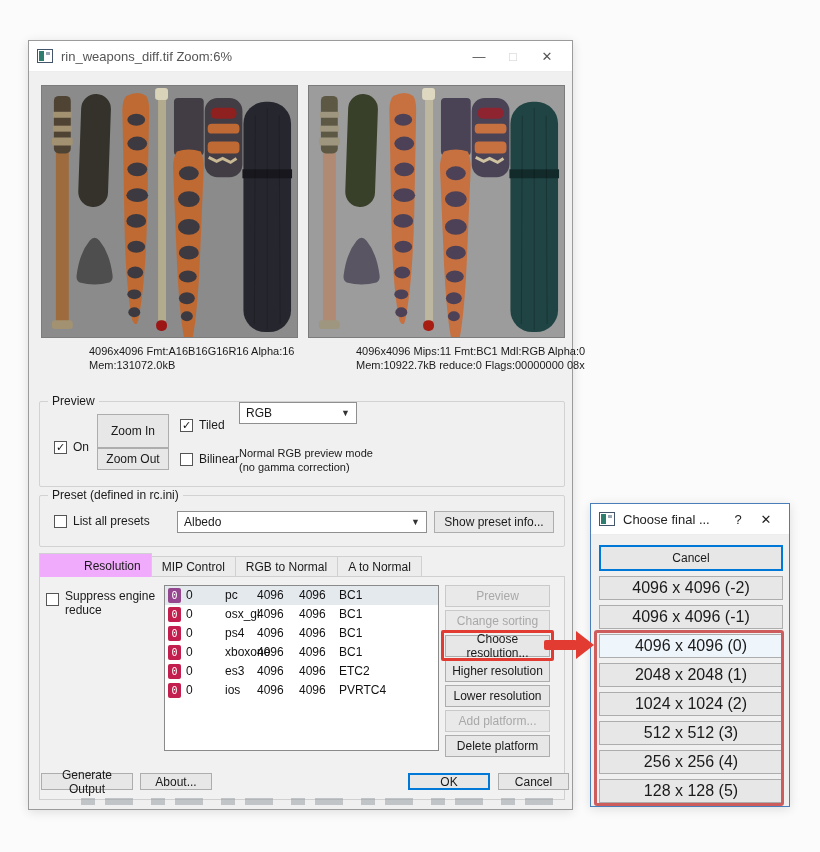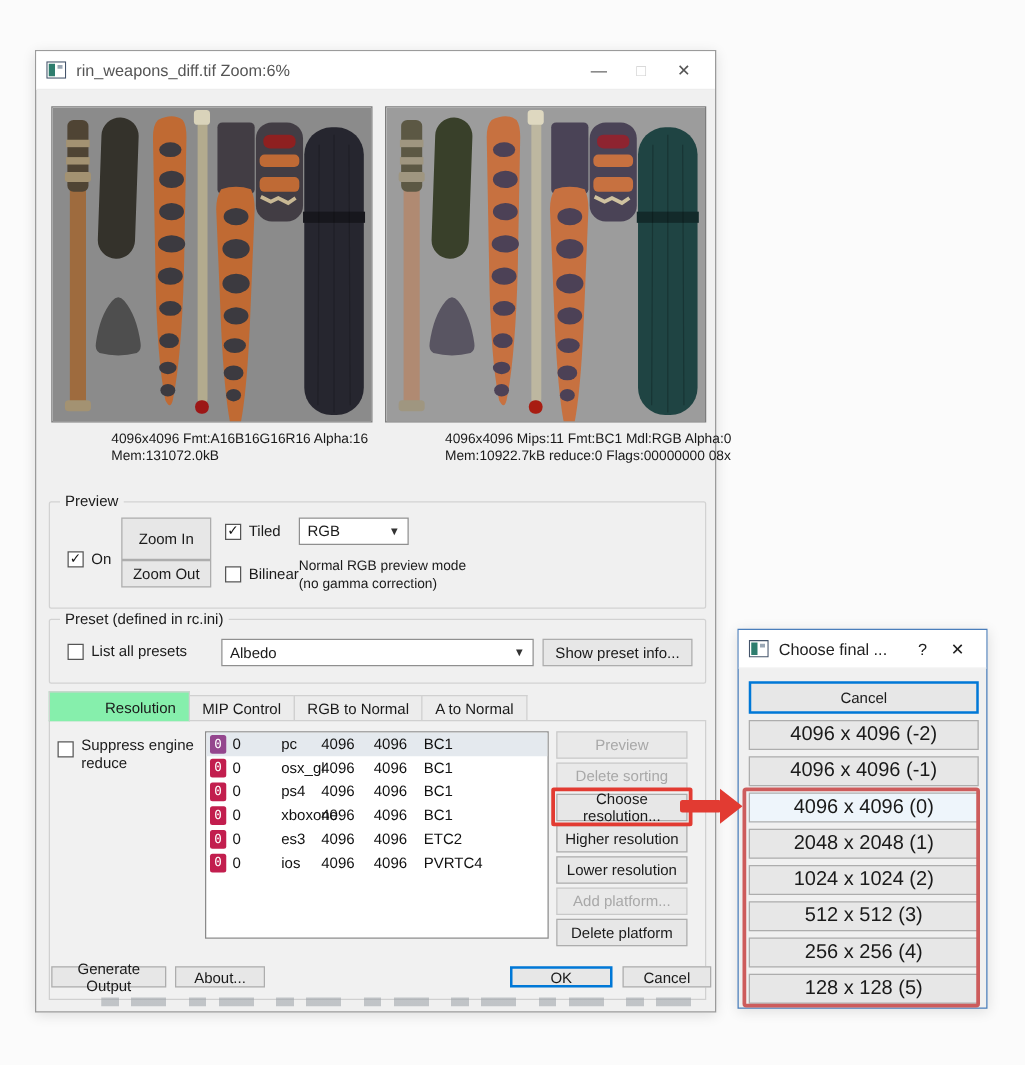--- a/index.html
+++ b/index.html
@@ -47,21 +47,21 @@
   .btn{display:inline-flex;align-items:center;justify-content:center;background:#e7e7e7;border:1px solid #adadad;font-size:12px;color:#1a1a1a;padding:0 6px;}
   .btn.disabled{color:#a8a8a8;background:#e9e9e9;border-color:#c9c9c9;}
   .combo{display:inline-flex;align-items:center;background:#fff;border:1px solid #8f8f8f;font-size:12px;color:#1a1a1a;padding:0 6px;justify-content:space-between;}
   .combo .arr{font-size:9px;color:#333;margin-left:6px;}
 
   .note{position:absolute;font-size:11px;color:#1a1a1a;line-height:14px;}
 
   
   .tabstrip{position:absolute;left:10px;top:512px;height:24px;display:flex;align-items:flex-end;}
   .tab{height:21px;display:flex;align-items:center;padding:0 10px;font-size:12px;color:#1a1a1a;background:#ececec;border:1px solid #d0d0d0;border-bottom:none;margin-right:-1px;}
-  .tab.active{height:24px;background:#86efac;position:relative;z-index:2;padding-left:44px;}
+  .tab.active{height:24px;background:#f0abfc;position:relative;z-index:2;padding-left:44px;}
   .tabpage{position:absolute;left:10px;top:535px;width:526px;height:224px;border:1px solid #d0d0d0;background:#f1f1f1;}
 
   
   .listbox{position:absolute;left:124px;top:8px;width:275px;height:166px;background:#fff;border:1px solid #8a8a8a;overflow:hidden;}
   .lrow{position:relative;height:19px;font-size:12px;color:#111;}
   .lrow.selected{background:var(--row-selected);}
   .lrow .badge{position:absolute;left:3px;top:2px;width:13px;height:15px;font-family:"DejaVu Sans Mono",monospace;font-size:10px;color:#fff;display:flex;align-items:center;justify-content:center;border-radius:2px;}
   .lrow .badge.purple{background:var(--badge-purple);}
   .lrow .badge.red{background:var(--badge-red);}
   .lrow .c-num{position:absolute;left:21px;top:2px;}
@@ -231,21 +231,21 @@
       <button class="btn" style="position:absolute;left:57px;top:12px;width:72px;height:34px;">Zoom In</button>
       <button class="btn" style="position:absolute;left:57px;top:46px;width:72px;height:22px;">Zoom Out</button>
       <label class="chk" style="position:absolute;left:140px;top:16px;">
         <span class="box">✓</span>
         <span>Tiled</span>
       </label>
       <label class="chk" style="position:absolute;left:140px;top:50px;">
         <span class="box"></span>
         <span>Bilinear</span>
       </label>
-      <div class="combo" style="position:absolute;left:199px;top:12px;width:88px;height:22px;">
+      <div class="combo" style="position:absolute;left:199px;top:0;width:118px;height:22px;">
         <span>RGB</span>
         <span class="arr">▼</span>
       </div>
       <div class="note" style="left:199px;top:44px;">
         <div>Normal RGB preview mode</div>
         <div>(no gamma correction)</div>
       </div>
     </div>
 
     <div class="groupbox gb-preset">
@@ -320,21 +320,21 @@
           <span class="c-num">0</span>
           <span class="c-name">ios</span>
           <span class="c-w">4096</span>
           <span class="c-h">4096</span>
           <span class="c-fmt">PVRTC4</span>
         </div>
       </div>
 
       <div class="sidebtns">
         <button class="btn disabled">Preview</button>
-        <button class="btn disabled">Delete sorting</button>
+        <button class="btn disabled">Change sorting</button>
         <button class="btn">Choose resolution...</button>
         <button class="btn">Higher resolution</button>
         <button class="btn">Lower resolution</button>
         <button class="btn disabled">Add platform...</button>
         <button class="btn">Delete platform</button>
       </div>
       <div class="redbox-btn"></div>
     </div>
 
     <button class="btn footer-btn" style="left:12px;top:732px;width:92px;">Generate Output</button>

